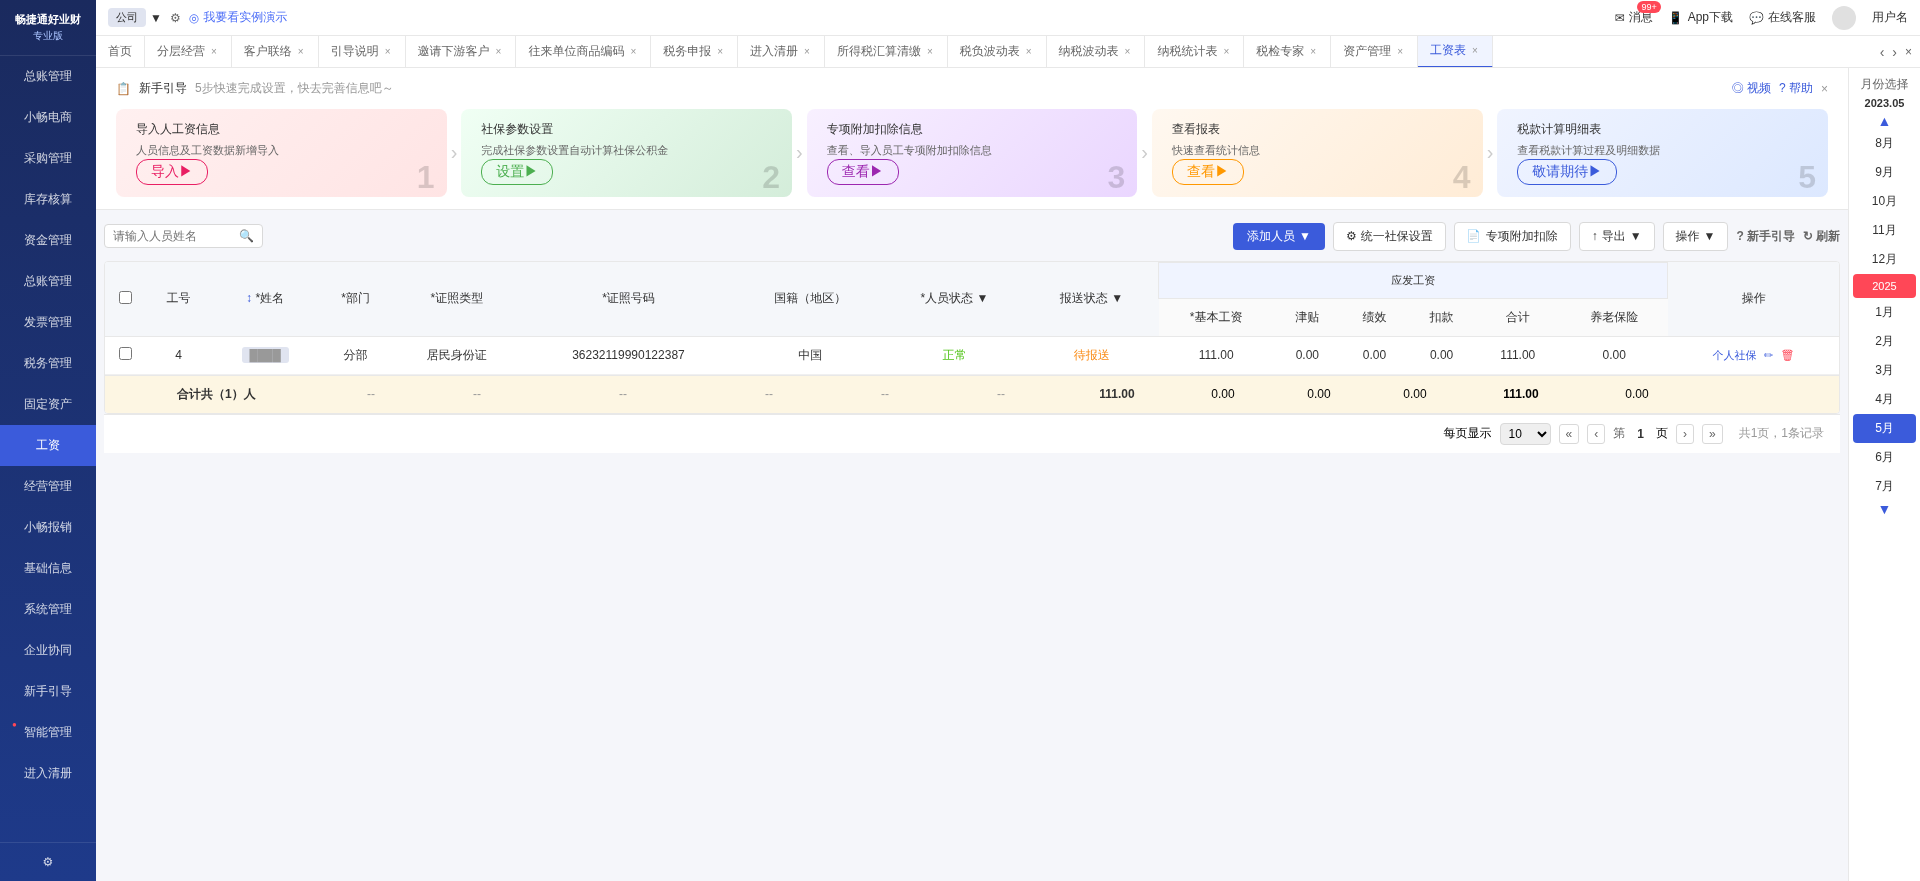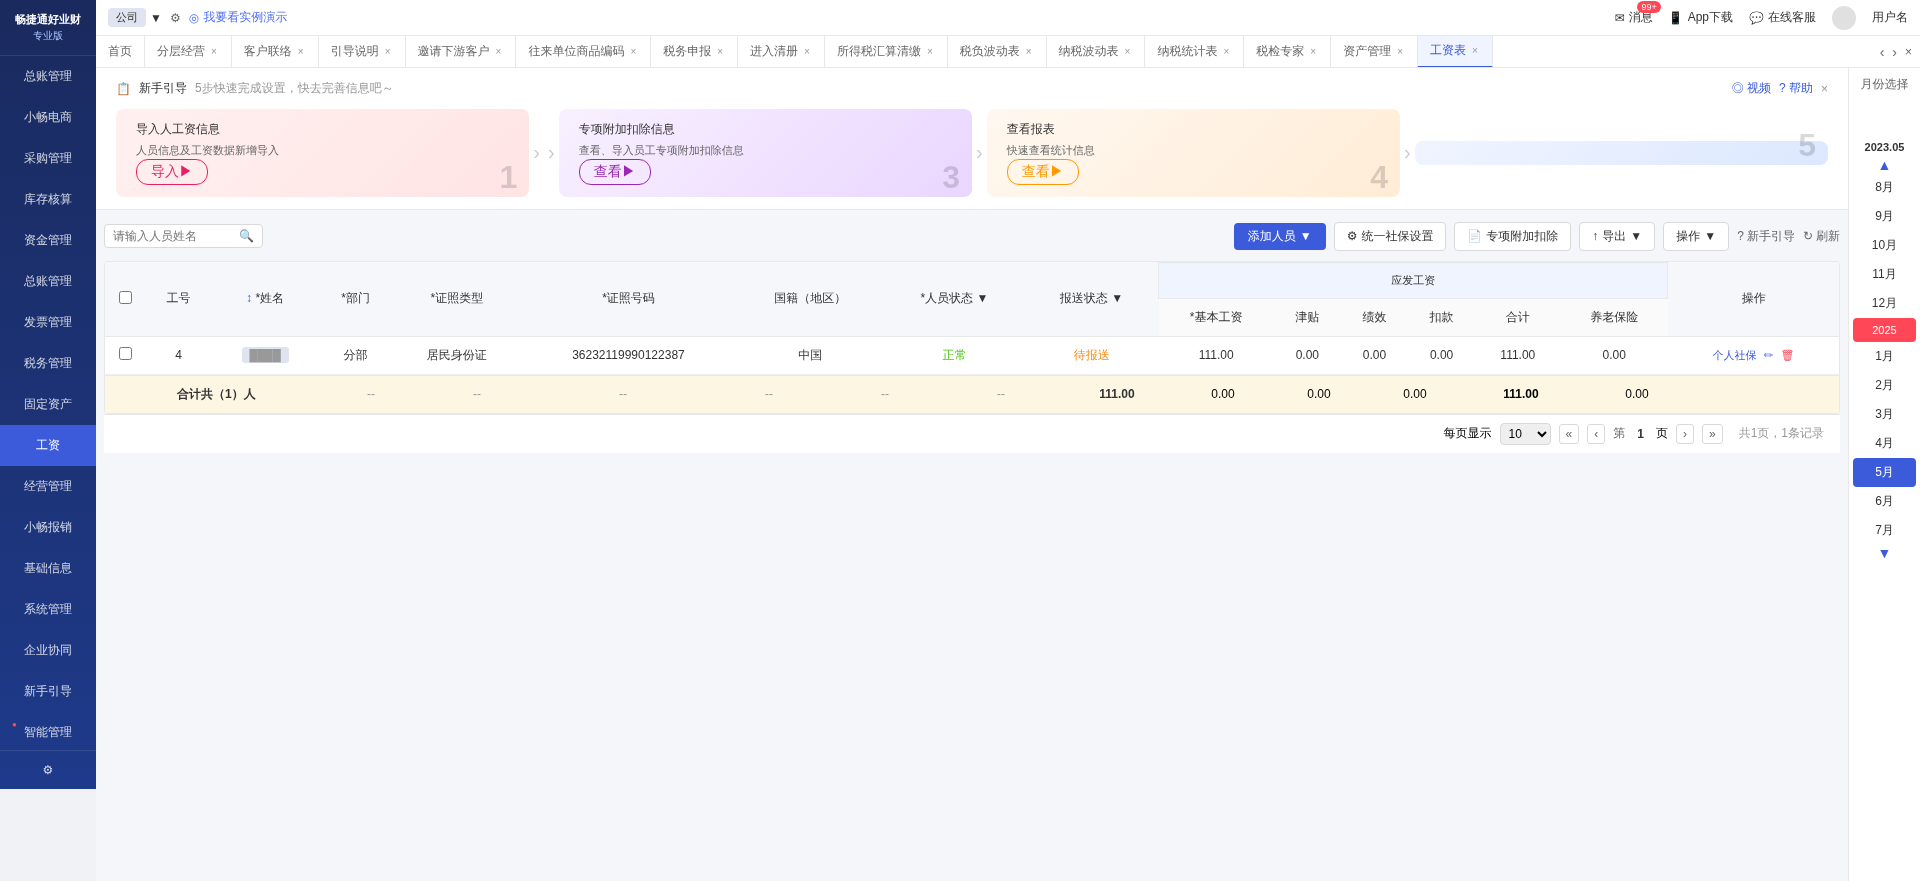--- a/index.html
+++ b/index.html
@@ -1,20 +1,20 @@
 <!DOCTYPE html>
 <html><head>
   <meta charset="utf-8">
   <style>
     * { box-sizing: border-box; margin: 0; padding: 0; font-family: 'Microsoft YaHei', Arial, sans-serif; font-size: 12px; }
     body { width: 1920px; min-height: 881px; background: #f0f2f5; overflow: hidden; }
 
     
     .sidebar {
-      position: fixed; left: 0; top: 0; width: 96px; height: 789px;
+      position: fixed; left: 0; top: 0; width: 96px; height: 881px;
       background: linear-gradient(180deg, #1a2a5e 0%, #1e3a8a 100%);
       display: flex; flex-direction: column; z-index: 100;
     }
     .sidebar-logo {
       padding: 12px 8px; text-align: center; border-bottom: 1px solid rgba(255,255,255,0.1);
     }
     .sidebar-logo-text { color: #fff; font-size: 11px; font-weight: bold; line-height: 1.4; }
     .sidebar-edition { color: #aac4ff; font-size: 10px; margin-top: 2px; }
     .sidebar-menu { flex: 1; overflow-y: auto; }
     .sidebar-item {
@@ -128,21 +128,21 @@
     .search-icon { color: #999; cursor: pointer; }
     .toolbar-right { margin-left: auto; display: flex; align-items: center; gap: 8px; }
     .btn-primary {
       background: #3b5bdb; color: #fff; border: none; border-radius: 4px;
       padding: 5px 14px; cursor: pointer; font-size: 12px; display: flex; align-items: center; gap: 4px;
     }
     .btn-default {
       background: #fff; color: #333; border: 1px solid #d9d9d9; border-radius: 4px;
       padding: 5px 12px; cursor: pointer; font-size: 12px; display: flex; align-items: center; gap: 4px;
     }
-    .btn-icon { color: #666; cursor: pointer; font-size: 11px; }
+    .btn-icon { color: #666; cursor: pointer; font-size: 11px; font-weight: bold; }
 
     
     .table-container {
       background: #fff; border-radius: 4px; overflow: auto;
       border: 1px solid #e8e8e8;
     }
     table { width: 100%; border-collapse: collapse; min-width: 1400px; }
     thead tr { background: #fafafa; }
     th {
       padding: 10px 8px; text-align: center; border-bottom: 1px solid #e8e8e8;
@@ -173,21 +173,21 @@
     .page-btn { color: #666; cursor: pointer; padding: 2px 6px; border: 1px solid #d9d9d9; border-radius: 3px; background: #fff; }
 
     
     .month-panel {
       position: fixed; right: 0; top: 68px; width: 72px;
       background: #fff; border-left: 1px solid #e8e8e8;
       display: flex; flex-direction: column; align-items: center;
       padding: 8px 0; z-index: 97; height: calc(100vh - 68px);
     }
     .month-panel-title { font-size: 12px; color: #666; margin-bottom: 4px; }
-    .month-panel-year { font-size: 11px; color: #333; font-weight: bold; margin-bottom: 4px; margin-top: 44px; }
+    .month-panel-year { font-size: 11px; color: #333; font-weight: bold; margin-bottom: 4px; }
     .month-nav { color: #3b5bdb; cursor: pointer; font-size: 14px; }
     .month-item {
       width: 100%; text-align: center; padding: 6px 0;
       cursor: pointer; color: #333; font-size: 12px;
     }
     .month-item.active { background: #3b5bdb; color: #fff; border-radius: 4px; margin: 0 4px; width: calc(100% - 8px); }
     .month-item.year-highlight { background: #ff4757; color: #fff; border-radius: 4px; margin: 0 4px; width: calc(100% - 8px); font-size: 11px; }
 
     .operation-link { color: #3b5bdb; cursor: pointer; font-size: 11px; margin: 0 2px; }
 
@@ -319,40 +319,53 @@
     <div class="guide-steps">
       <div class="guide-step guide-step-1">
         <div class="guide-step-content">
           <div class="guide-step-title">导入人工资信息</div>
           <div class="guide-step-desc">人员信息及工资数据新增导入</div>
           <button class="guide-step-btn btn-pink">导入▶</button>
         </div>
         <div class="guide-step-num">1</div>
       </div>
       <span class="guide-arrow">›</span>
+      <div class="guide-step guide-step-2">
+        <div class="guide-step-content">
+          <div class="guide-step-title">社保参数设置</div>
+          <div class="guide-step-desc">完成社保参数设置自动计算社保公积金</div>
+          <button class="guide-step-btn btn-green">设置▶</button>
+        </div>
+        <div class="guide-step-num">2</div>
+      </div>
       <span class="guide-arrow">›</span>
       <div class="guide-step guide-step-3">
         <div class="guide-step-content">
           <div class="guide-step-title">专项附加扣除信息</div>
           <div class="guide-step-desc">查看、导入员工专项附加扣除信息</div>
           <button class="guide-step-btn btn-purple">查看▶</button>
         </div>
         <div class="guide-step-num">3</div>
       </div>
       <span class="guide-arrow">›</span>
       <div class="guide-step guide-step-4">
         <div class="guide-step-content">
           <div class="guide-step-title">查看报表</div>
           <div class="guide-step-desc">快速查看统计信息</div>
           <button class="guide-step-btn btn-orange">查看▶</button>
         </div>
         <div class="guide-step-num">4</div>
       </div>
       <span class="guide-arrow">›</span>
       <div class="guide-step guide-step-5">
+        <div class="guide-step-content">
+          <div class="guide-step-title">税款计算明细表</div>
+          <div class="guide-step-desc">查看税款计算过程及明细数据</div>
+          <button class="guide-step-btn btn-blue">敬请期待▶</button>
+        </div>
         <div class="guide-step-num">5</div>
       </div>
     </div>
   </div>
 
   <div class="content">
 
     <div class="toolbar">
       <div class="search-box">
         <input type="text" class="search-input" placeholder="请输入人员姓名" style="">

